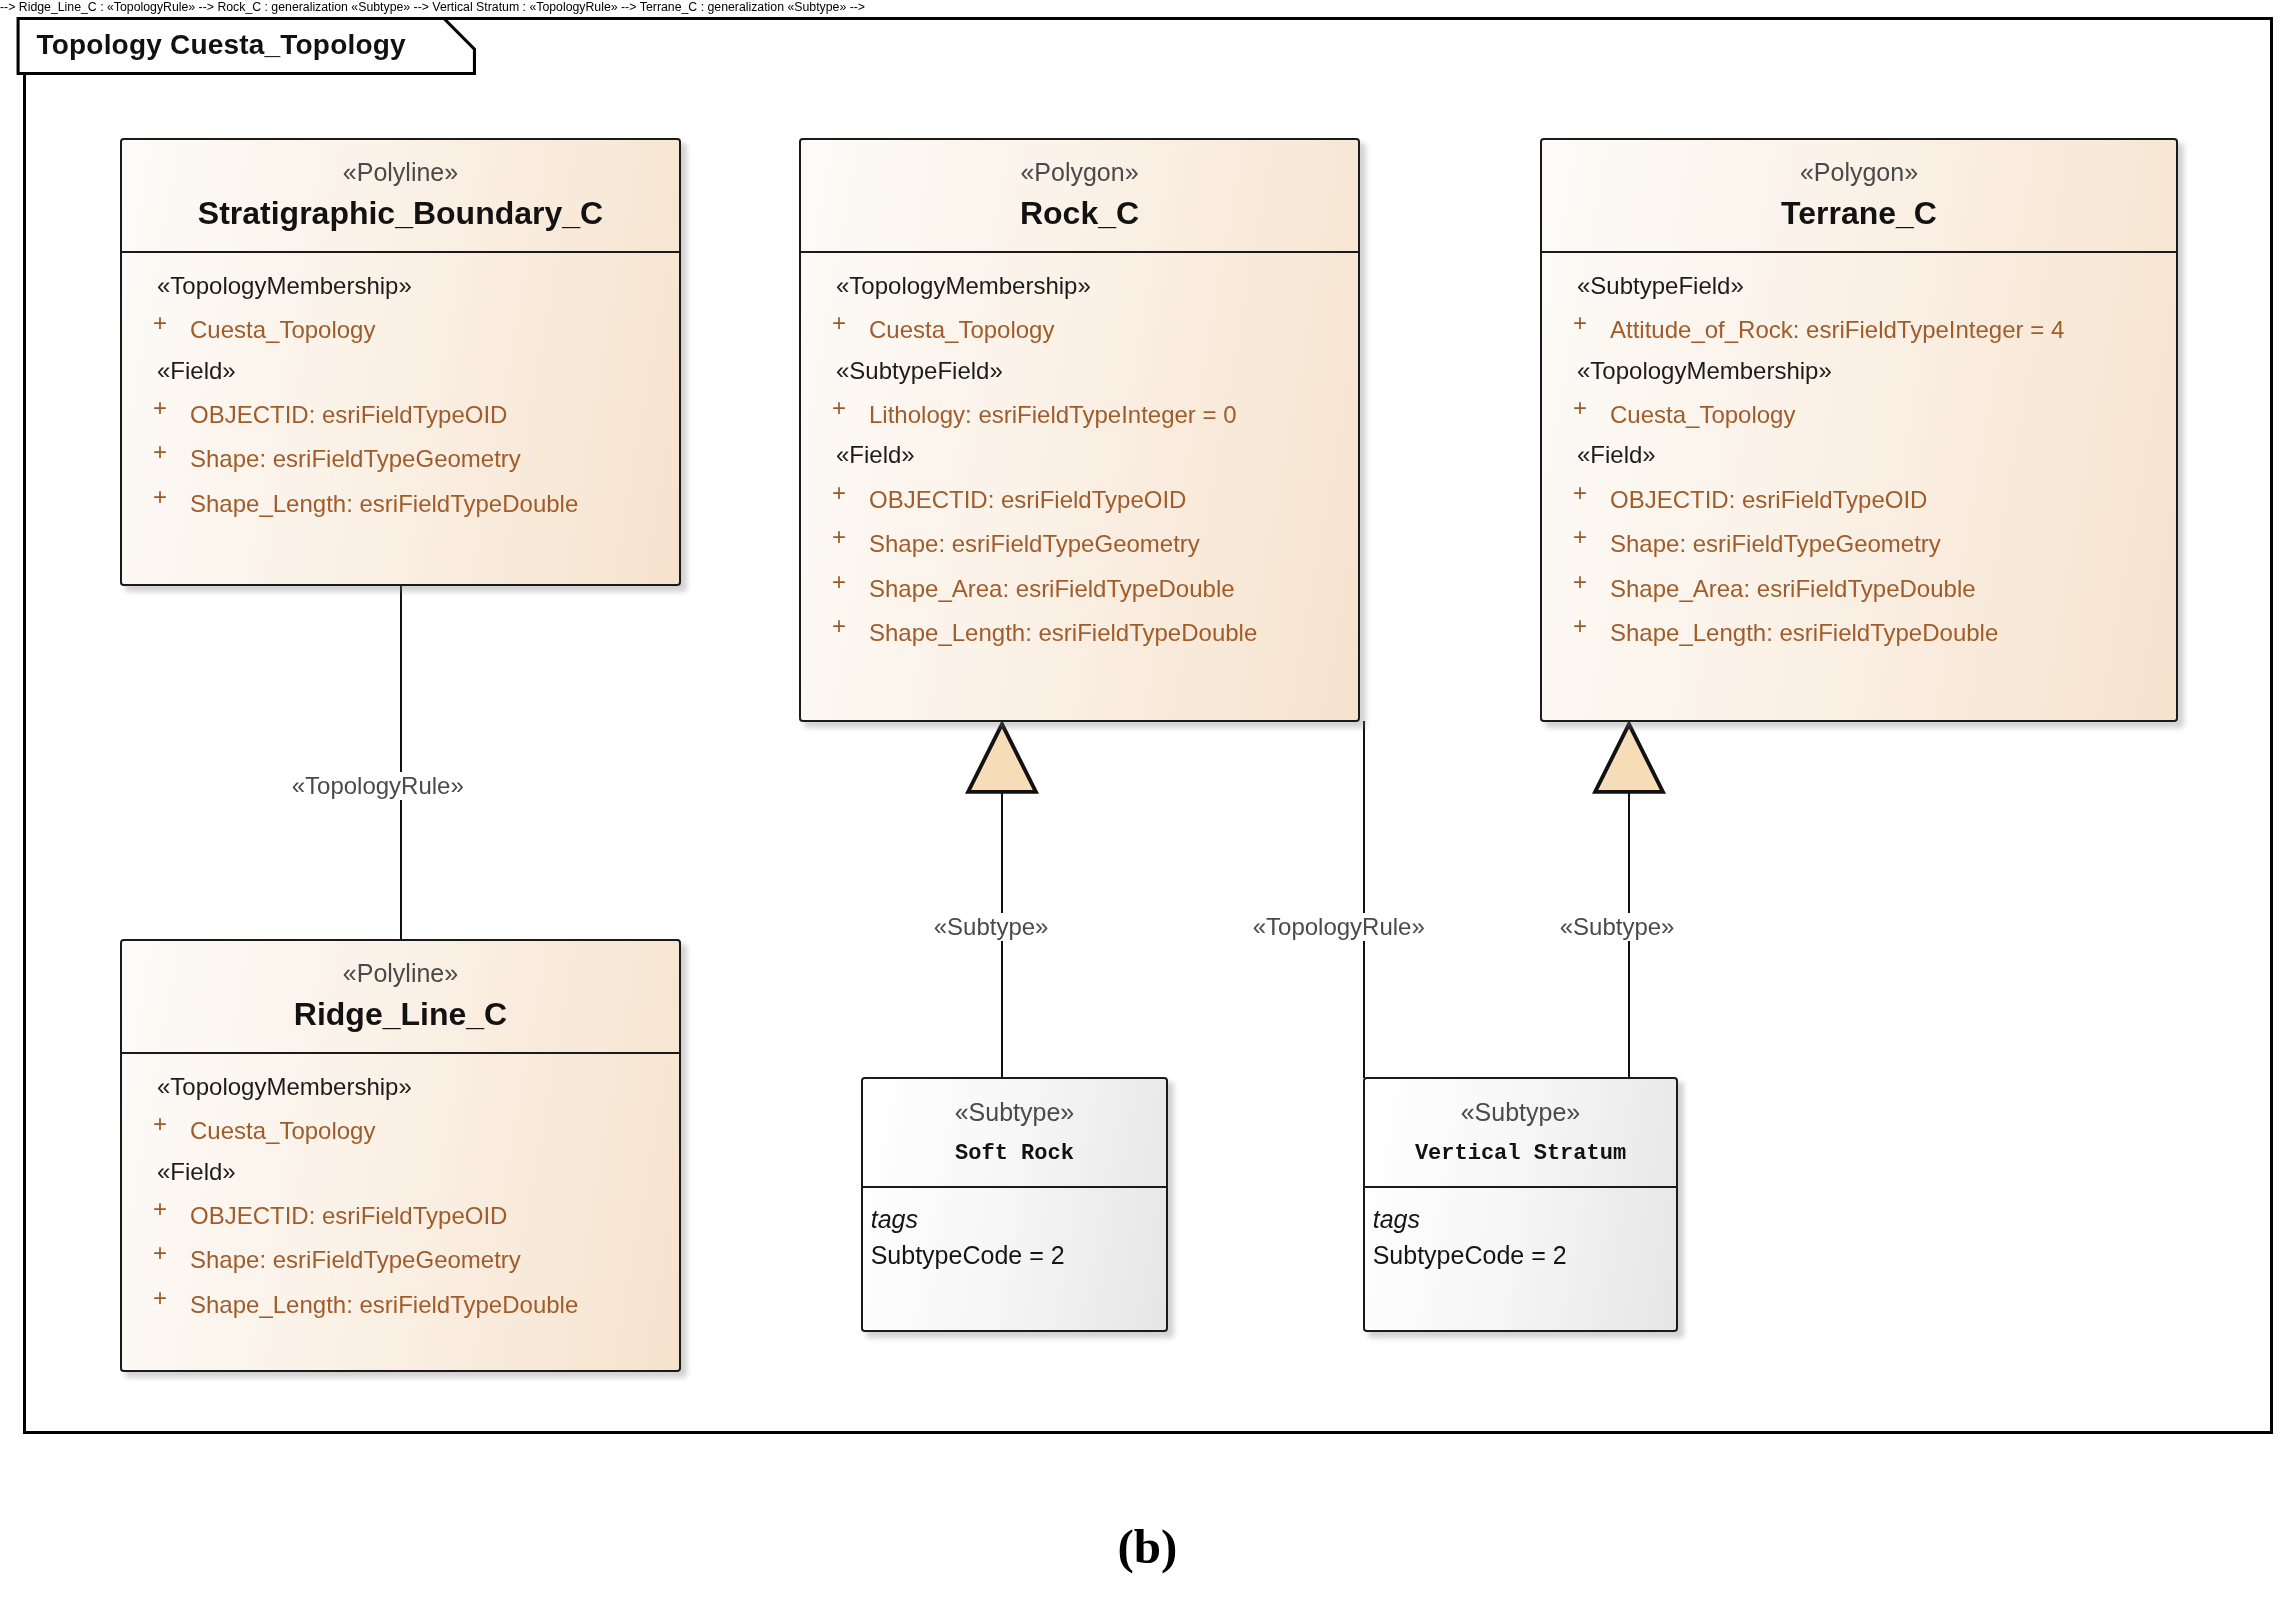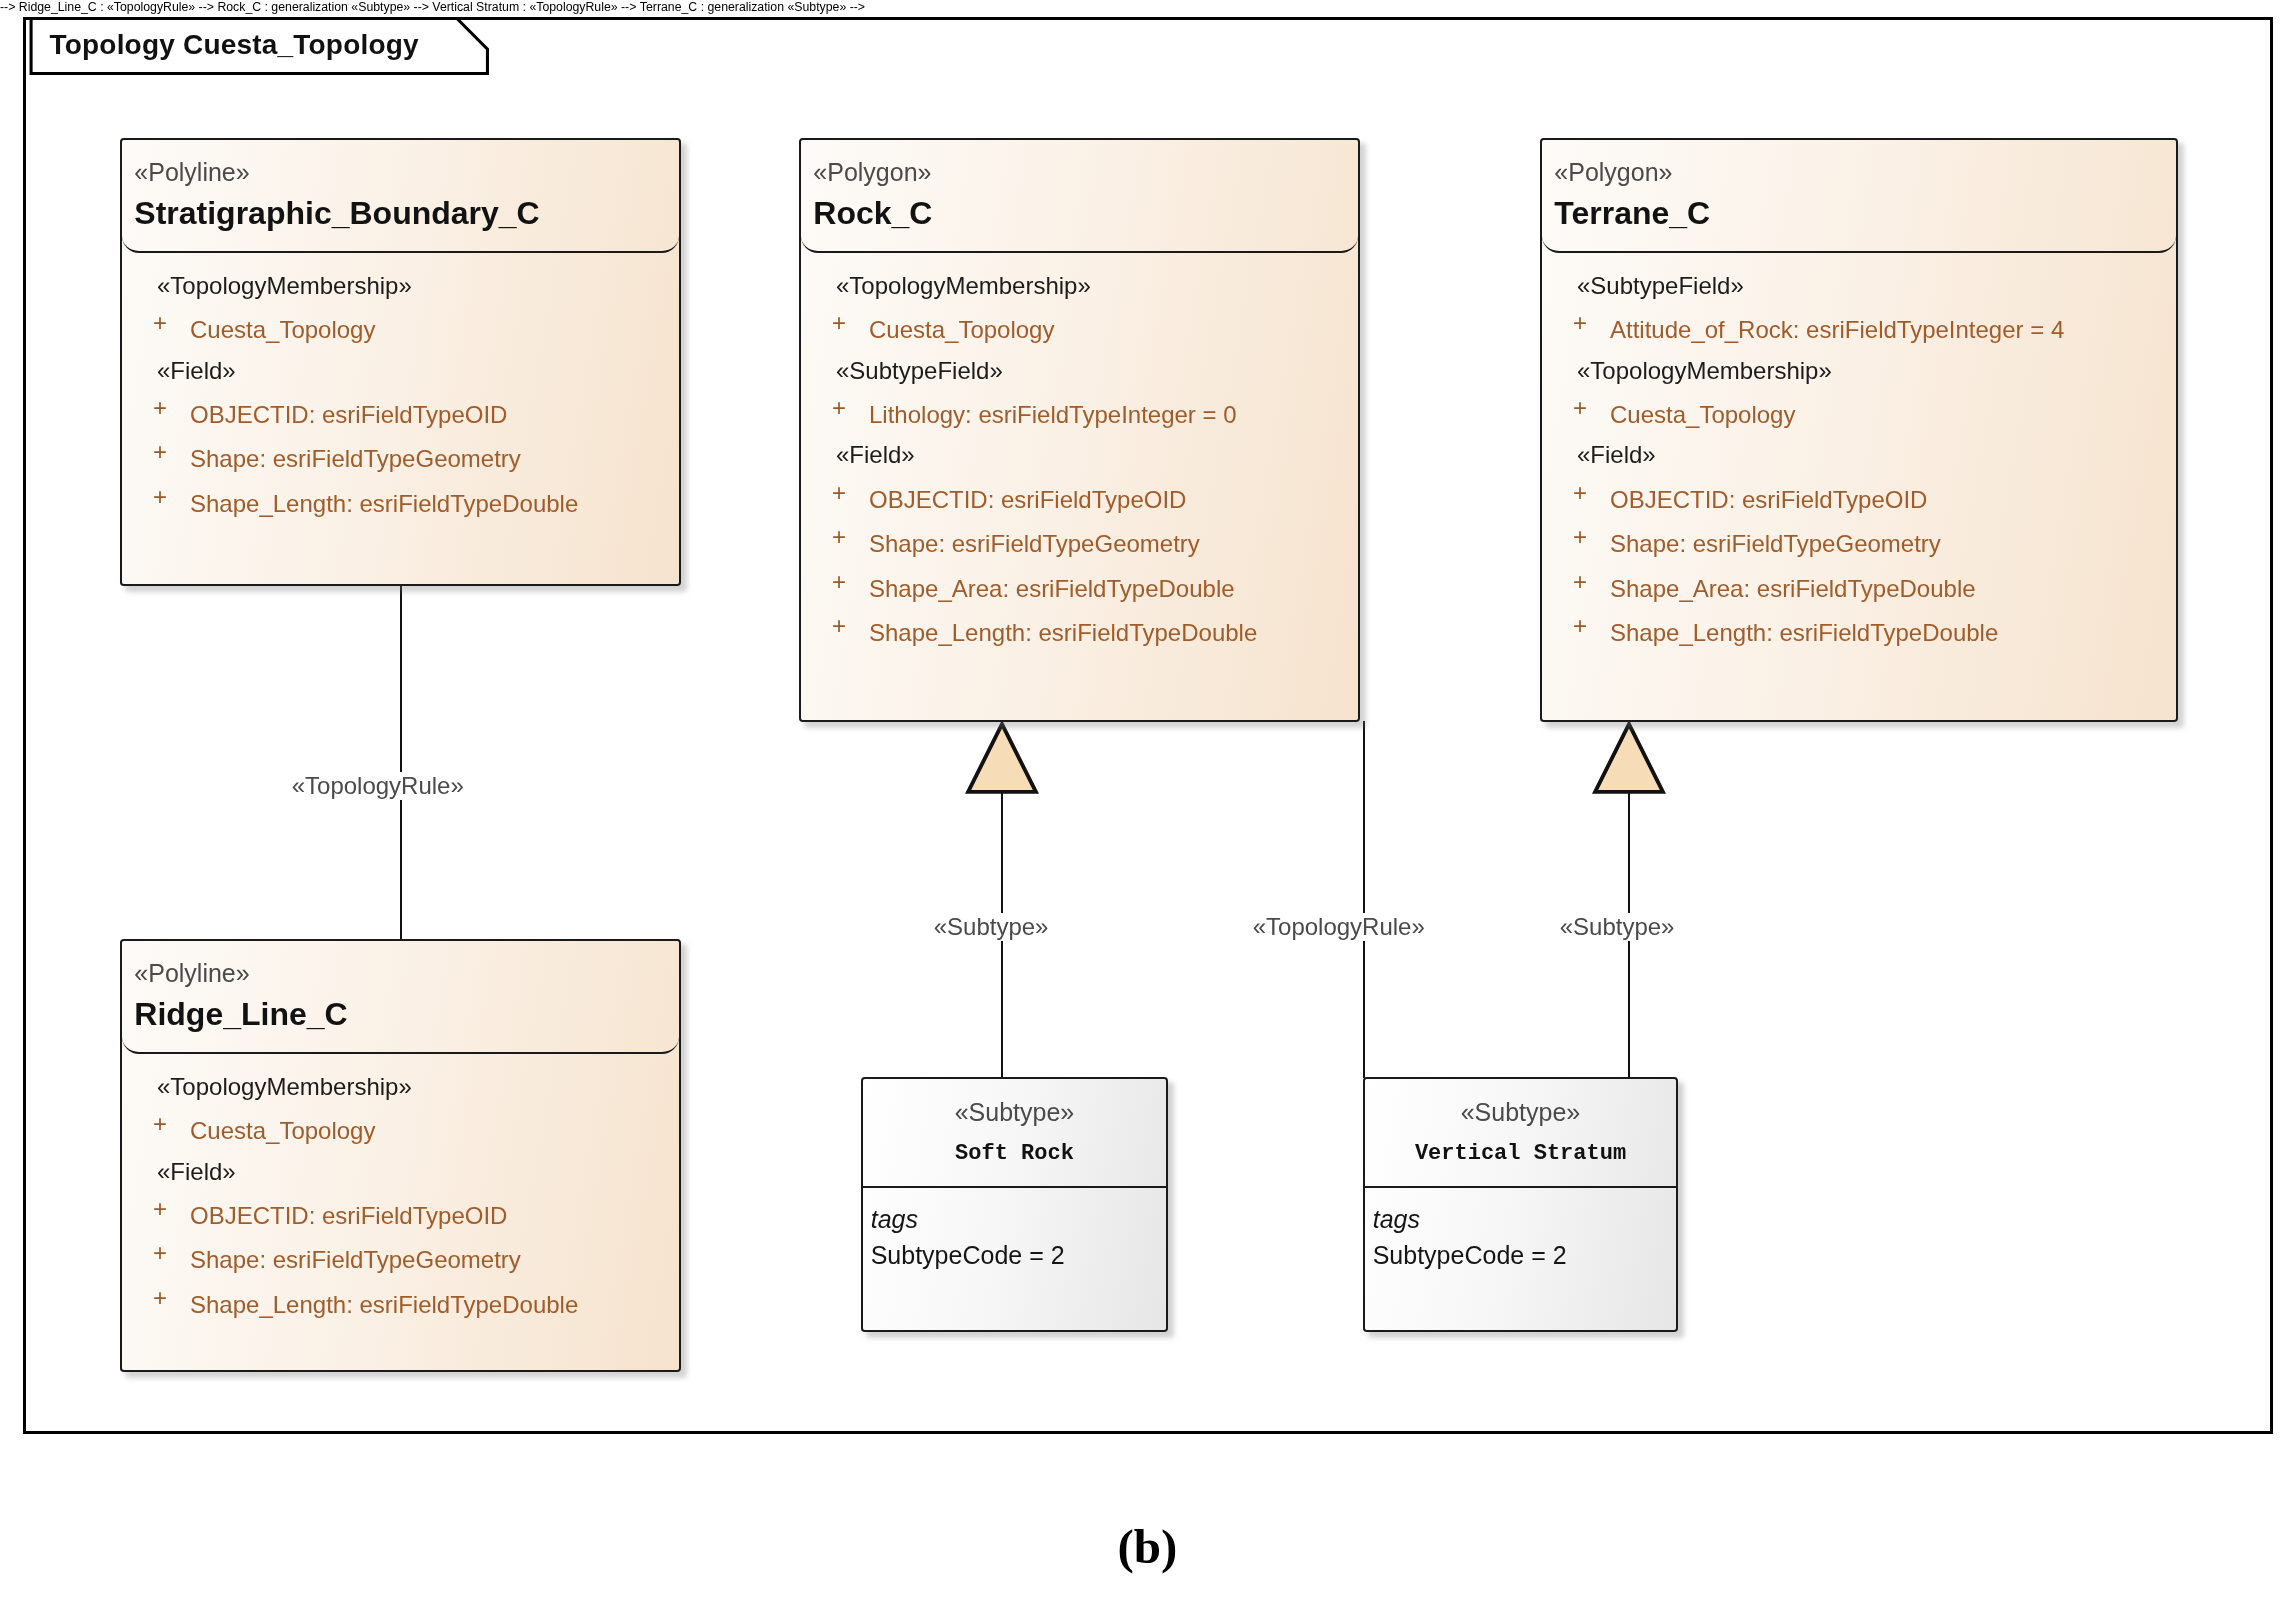--- a/index.html
+++ b/index.html
@@ -3,33 +3,33 @@
 <meta charset="utf-8">
 <style>
   html,body{margin:0;padding:0;background:#ffffff;}
   body{width:2295px;height:1608px;position:relative;
        font-family:"Liberation Sans","DejaVu Sans",sans-serif;
        -webkit-font-smoothing:antialiased;}
 
   
   #frame{position:absolute;left:23px;top:17px;width:2250px;height:1417px;
          border:3.1px solid #000;box-sizing:border-box;background:#fff;}
-  #frame-tab{position:absolute;left:28px;top:17px;width:461px;height:67px;}
+  #frame-tab{position:absolute;left:15px;top:17px;width:461px;height:67px;}
   #frame-tab svg{display:block;}
   #frame-tab-label{position:absolute;left:21.5px;top:12.3px;
         font-size:28px;font-weight:bold;color:#111;white-space:nowrap;
         letter-spacing:0.2px;}
 
   
   .umlbox{position:absolute;box-sizing:border-box;
           border:2.3px solid #1a1a1a;border-radius:3.8px;
           background:linear-gradient(100deg,#fdfbf8 0%,#fbf2e8 42%,#f6e3ce 100%);
           box-shadow:5.4px 5.4px 5.4px rgba(120,120,120,.32);}
-  .umlbox .hdr{padding:17px 12.3px 17px 12.3px;
-          border-bottom:2.3px solid #1a1a1a;border-radius:17px;}
+  .umlbox .hdr{padding:17px 12.3px 17px 12.3px;text-align:center;
+          border-bottom:2.3px solid #1a1a1a;}
   .umlbox .stereo{font-size:25px;color:#4a4a4a;line-height:1.25;}
   .umlbox .cname{font-size:32px;font-weight:bold;color:#121212;line-height:1.3;
           margin-top:4.6px;}
   .umlbox .body{padding:18.4px 0 20px 0;}
   .grp{font-size:24px;color:#1c1c1c;padding:0 0 4.6px 35px;margin-top:7.7px;}
   .grp:first-child{margin-top:0;}
   .attr{display:flex;font-size:24px;color:#9a5a28;line-height:1.44;
         padding:1.5px 0 1.5px 31px;white-space:nowrap;}
   .attr .vis{width:37px;flex:0 0 37px;color:#9a5a28;}
   .attr .txt{color:#a05c2a;margin-top:7px;}

